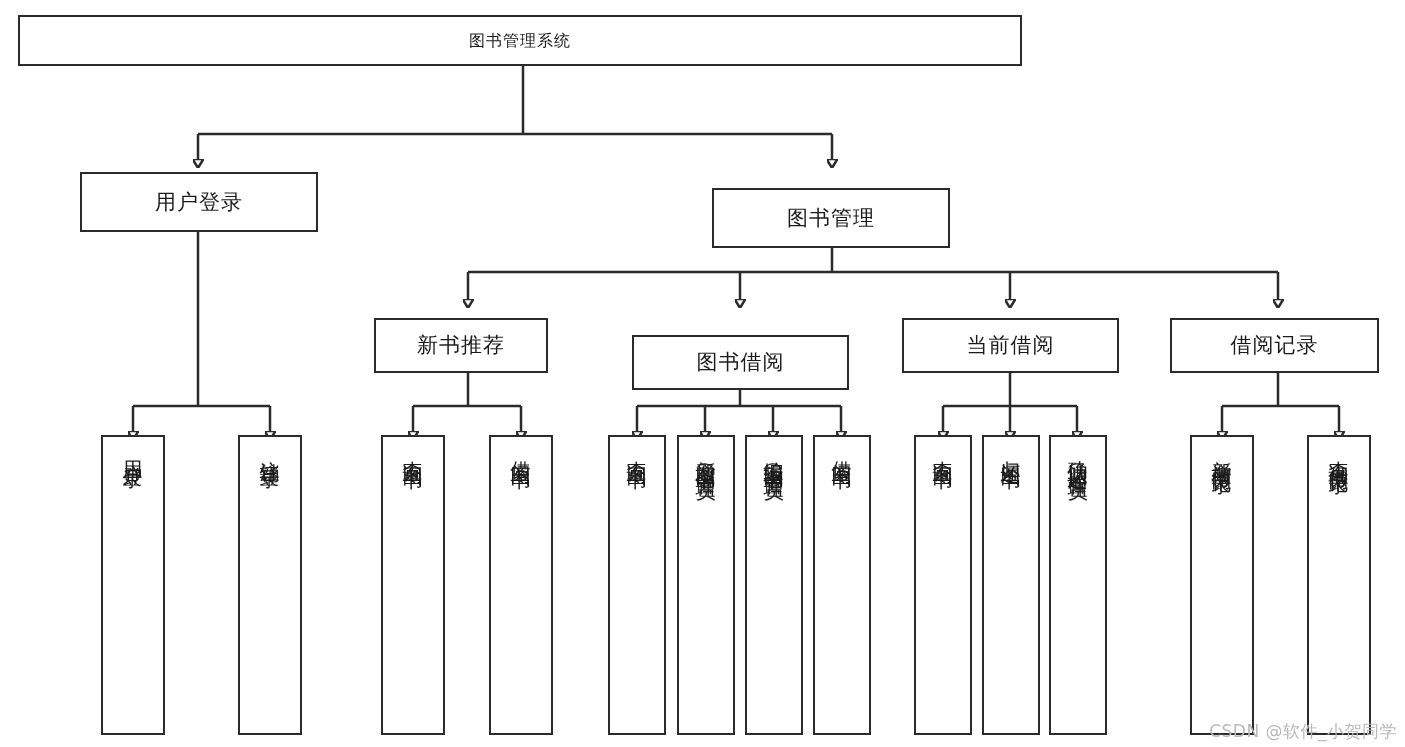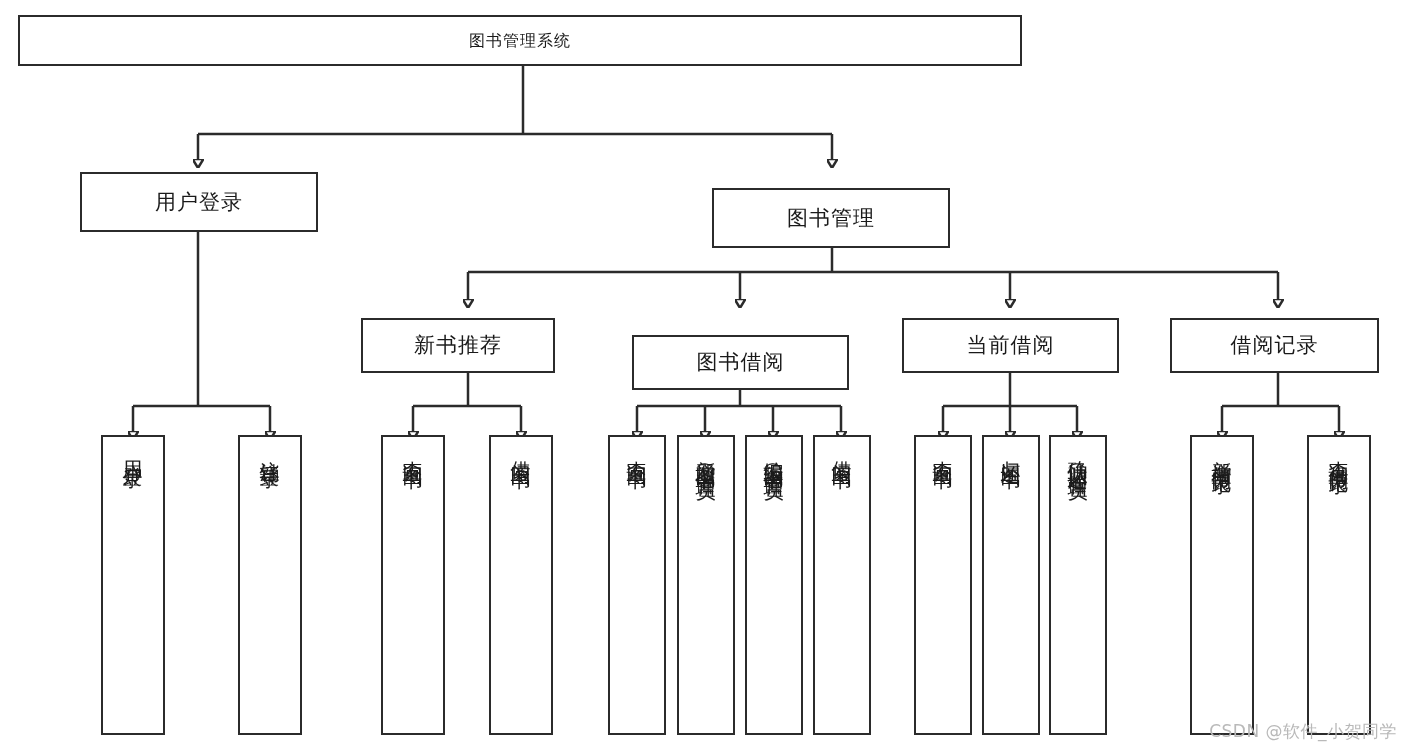--- a/index.html
+++ b/index.html
@@ -126,21 +126,21 @@
     <span class="label">图书管理系统</span>
   </div>
 
   <div class="node" style="left:80px; top:172px; width:238px; height:60px;">
     <span class="label">用户登录</span>
   </div>
   <div class="node" style="left:712px; top:180px; width:238px; height:60px;margin-top:8px;">
     <span class="label">图书管理</span>
   </div>
 
-  <div class="node" style="left:361px; top:318px; width:194px; height:55px;justify-content:center;">
+  <div class="node" style="left:374px; top:318px; width:174px; height:55px;justify-content:center;">
     <span class="label">新书推荐</span>
   </div>
   <div class="node" style="left:632px; top:318px; width:217px; height:55px;margin-top:17px;">
     <span class="label">图书借阅</span>
   </div>
   <div class="node" style="left:902px; top:318px; width:217px; height:55px;">
     <span class="label">当前借阅</span>
   </div>
   <div class="node" style="left:1170px; top:318px; width:209px; height:55px;">
     <span class="label">借阅记录</span>

